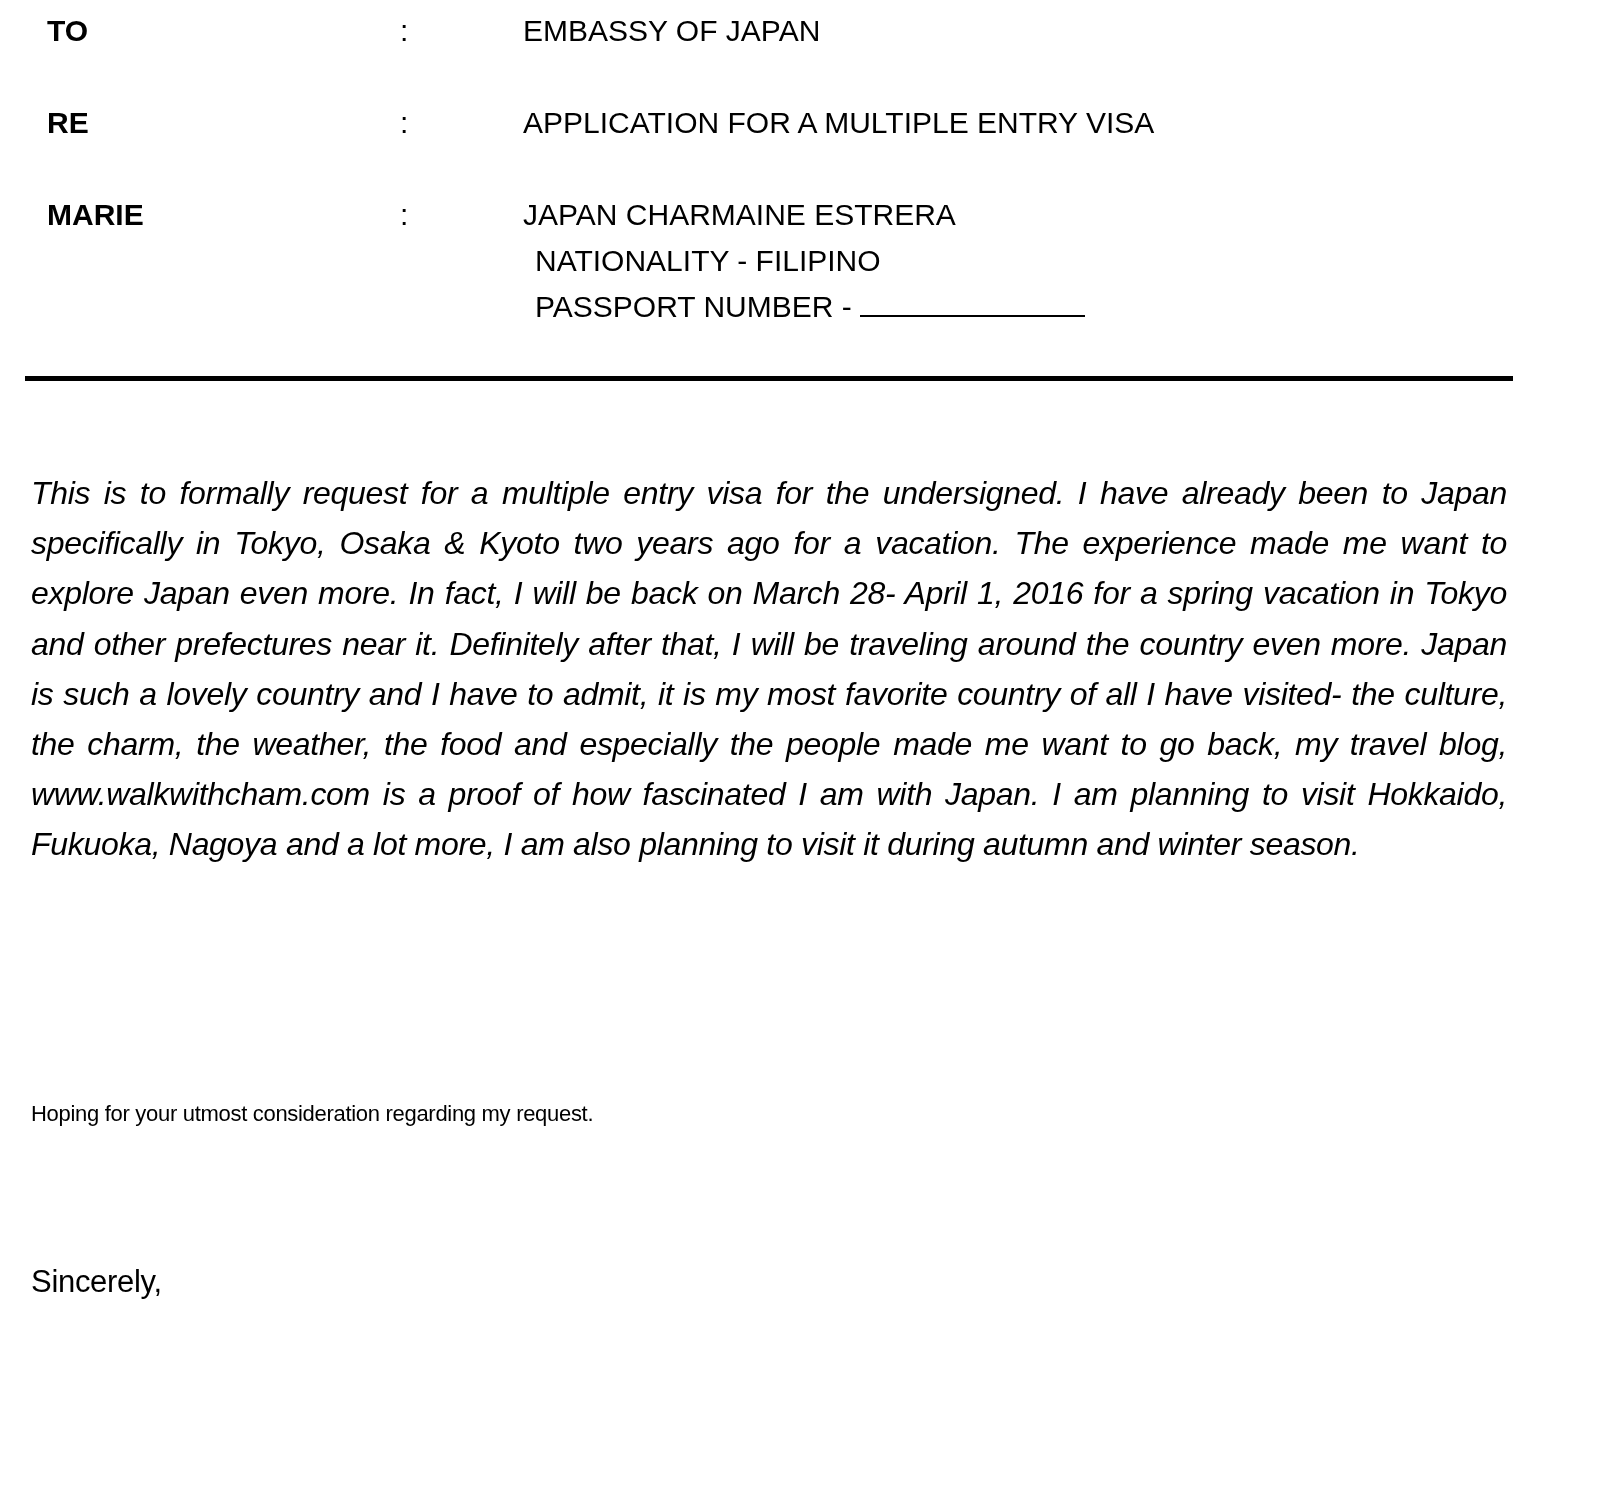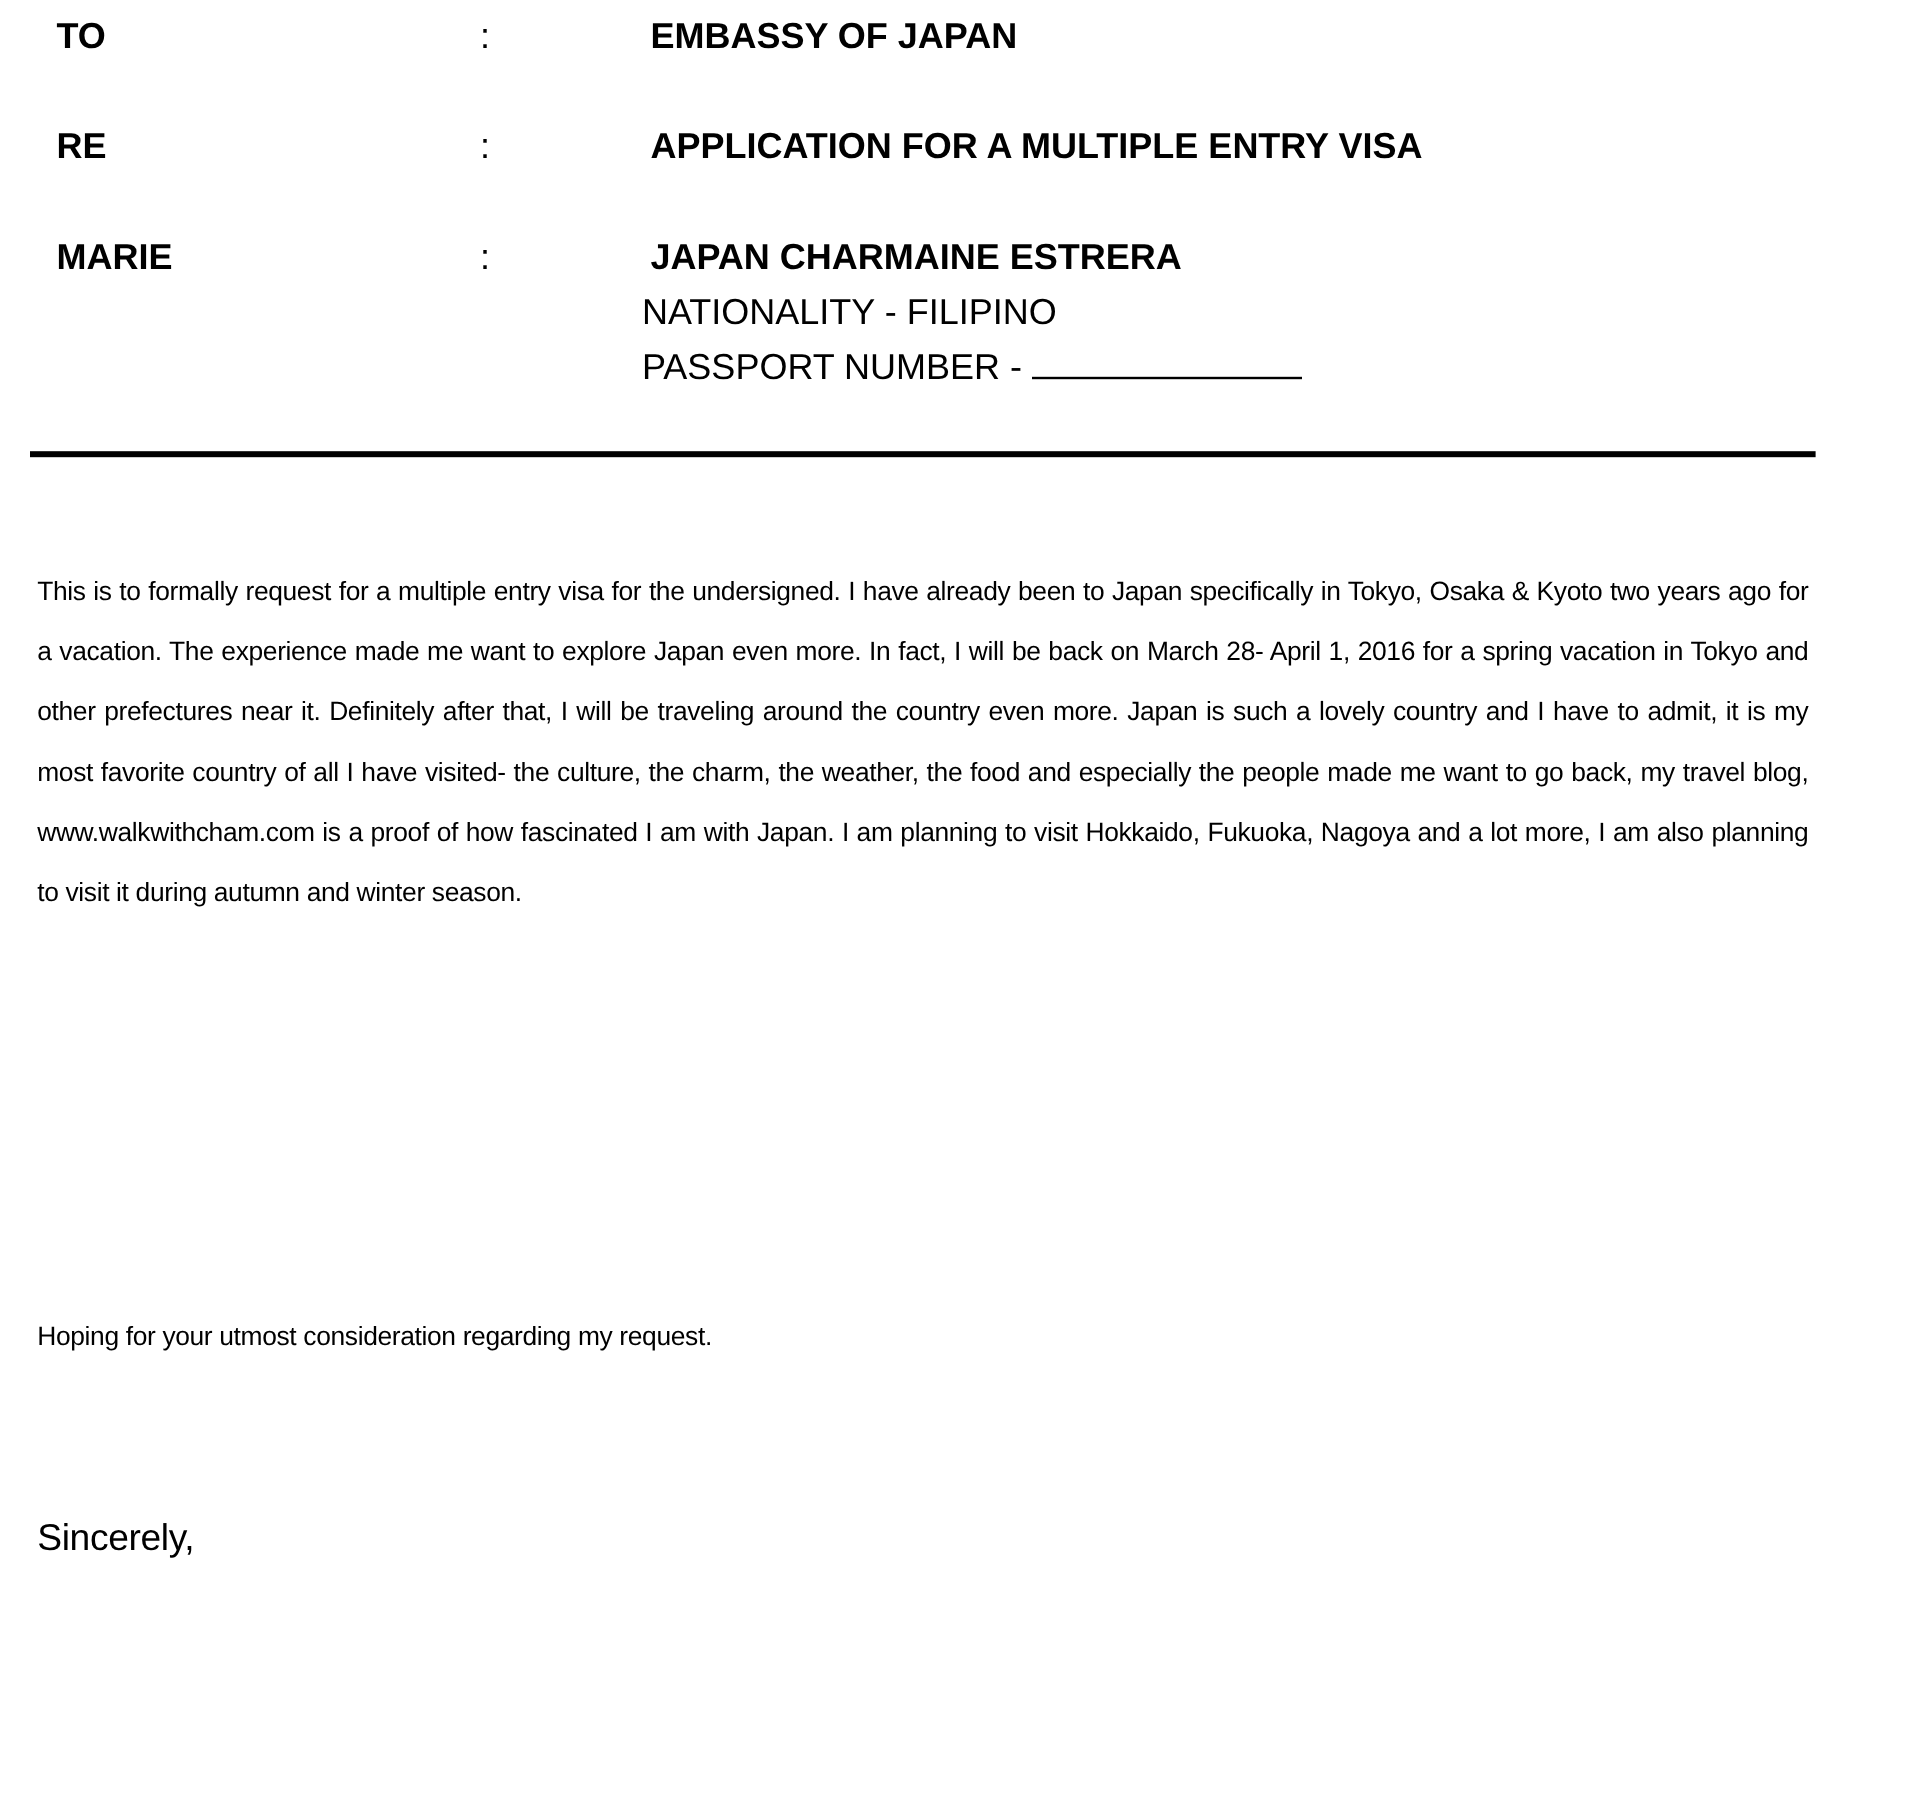--- a/index.html
+++ b/index.html
@@ -29,40 +29,41 @@
     }
     .hdr-colon {
       position: absolute;
       left: 400px;
     }
     .hdr-value {
       position: absolute;
       left: 523px;
       white-space: nowrap;
     }
-    .bold { font-weight: bold; margin-left: 19px; }
+    .bold { font-weight: normal; }
     .normal { font-weight: normal; margin-left: 12px; }
     .divider {
       position: absolute;
       left: 25px;
       top: 376px;
       width: 1488px;
       height: 5px;
       background: #000000;
     }
     .body-para {
       position: absolute;
       left: 31px;
       top: 468px;
       width: 1476px;
-      font-size: 22px;
+      font-size: 32px;
       line-height: 50.2px;
       text-align: justify;
       text-align-last: left;
       letter-spacing: -0.3px;
+      font-style: italic;
     }
     .closing-line {
       position: absolute;
       left: 31px;
       top: 1089px;
       font-size: 22px;
       line-height: 50px;
       white-space: nowrap;
       letter-spacing: -0.3px;
     }

